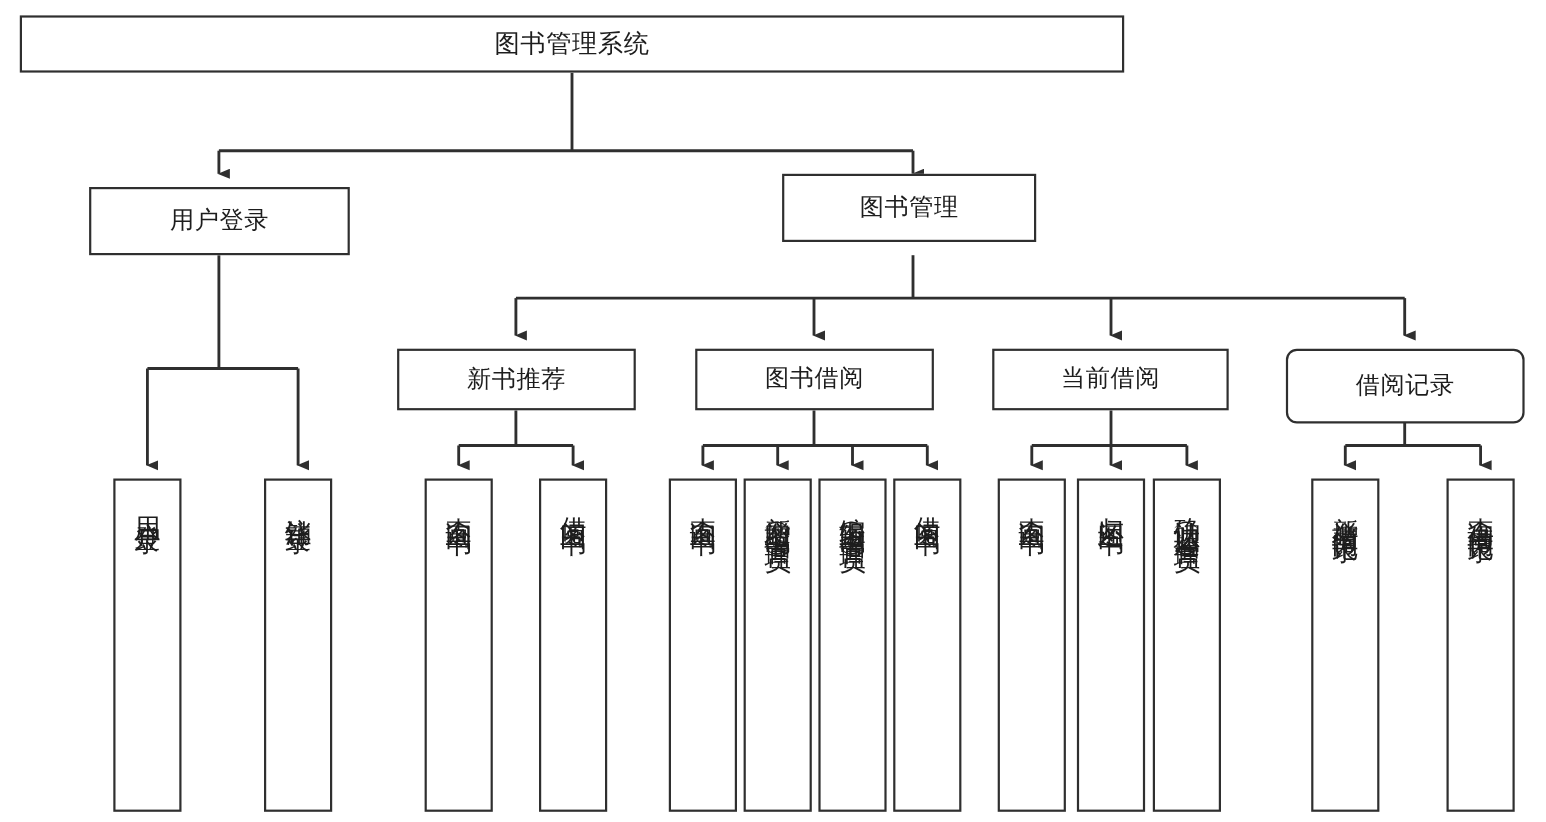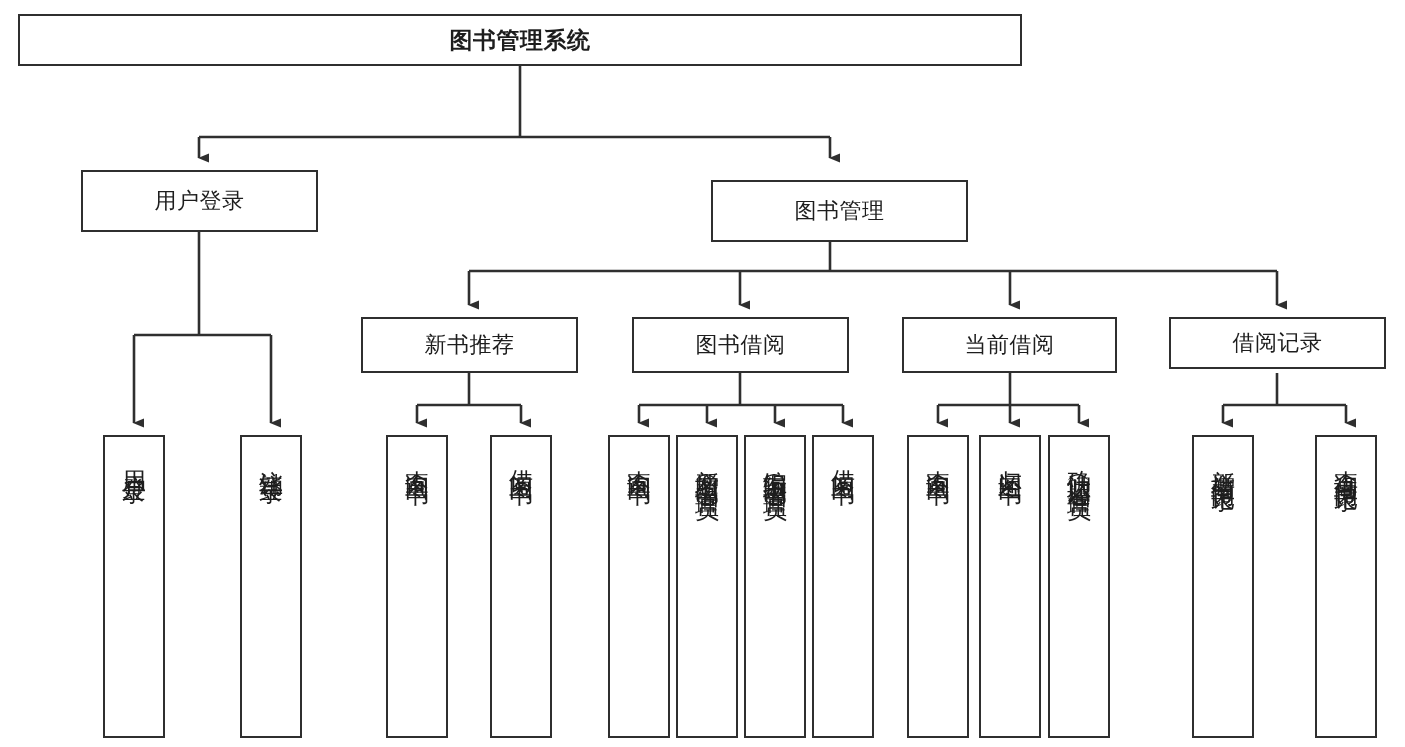--- a/index.html
+++ b/index.html
@@ -40,21 +40,20 @@
     color: #1d1d1d;
     letter-spacing: 0.5px;
     white-space: nowrap;
     line-height: 1.05;
   }
   .node.h .label {
     font-size: 22px;
   }
   .node.root .label {
     font-size: 23px;
-    font-weight: bold;
   }
   .node.v {
     align-items: flex-start;
     justify-content: center;
     padding-top: 14px;
   }
   .node.v .label {
     writing-mode: vertical-rl;
     text-orientation: upright;
     font-size: 24px;
@@ -127,34 +126,34 @@
     </g>
   </svg>
 
   <div class="node root h" style="left:18px; top:14px; width:1004px; height:52px;">
     <span class="label">图书管理系统</span>
   </div>
 
   <div class="node h" style="left:81px; top:170px; width:237px; height:62px;">
     <span class="label">用户登录</span>
   </div>
-  <div class="node h" style="left:711px; top:180px; width:257px; height:62px;">
+  <div class="node h" style="left:711px; top:158px; width:231px; height:62px;">
     <span class="label">图书管理</span>
   </div>
 
   <div class="node h" style="left:361px; top:317px; width:217px; height:56px;font-family:Liberation Serif, serif;">
     <span class="label">新书推荐</span>
   </div>
   <div class="node h" style="left:632px; top:317px; width:217px; height:56px;">
     <span class="label">图书借阅</span>
   </div>
   <div class="node h" style="left:902px; top:317px; width:215px; height:56px;">
     <span class="label">当前借阅</span>
   </div>
-  <div class="node h" style="left:1169px; top:317px; width:217px; height:52px;">
+  <div class="node h" style="left:1169px; top:317px; width:217px; height:68px;border-radius:10px;">
     <span class="label">借阅记录</span>
   </div>
 
   <div class="node v" style="left:103px; top:435px; width:62px; height:303px;">
     <span class="label">用户登录</span>
   </div>
   <div class="node v" style="left:240px; top:435px; width:62px; height:303px;">
     <span class="label">注销登录</span>
   </div>
 

